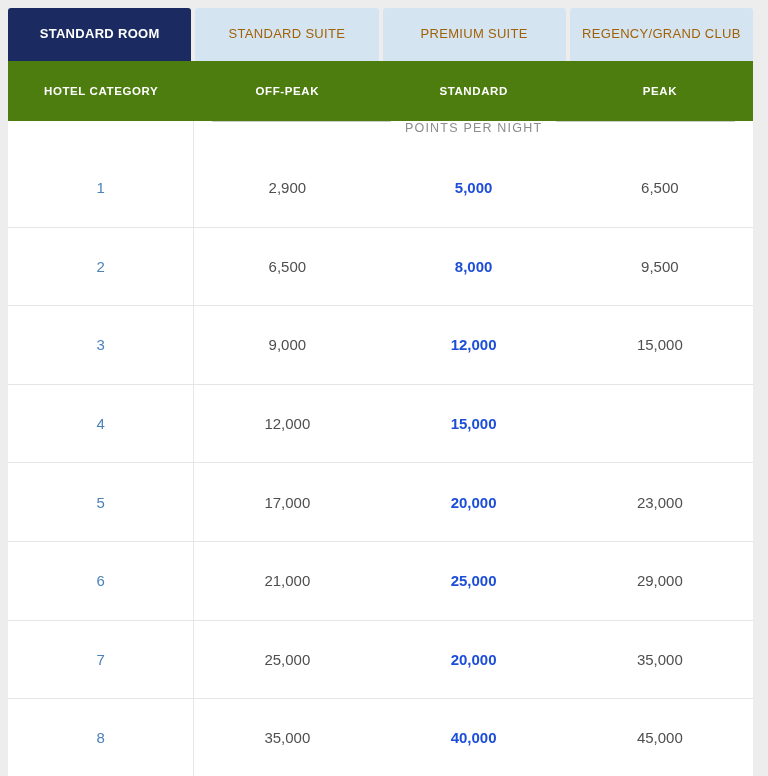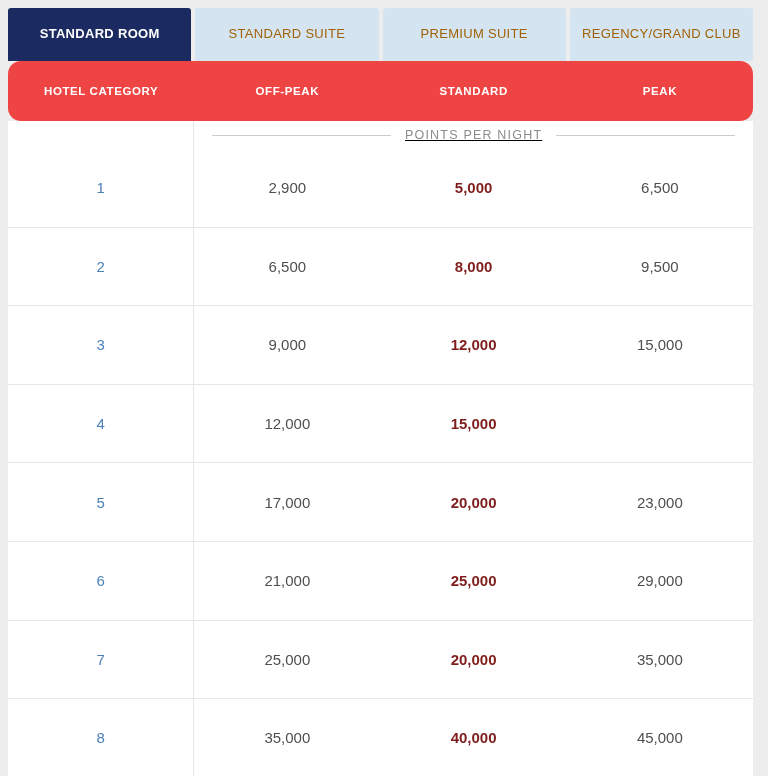--- a/index.html
+++ b/index.html
@@ -40,22 +40,21 @@
   }
   .tab.active{
     background:#1b2b61;
     color:#ffffff;
     font-weight:600;
   }
   
   .band{
     display:flex;
     height:60px;
-    background:#ef4444;
-    border-radius:13px;
+    background:#4d7c0f;
   }
   .band .hcell{
     flex:1 1 0;
     display:flex;
     align-items:center;
     justify-content:center;
     color:#ffffff;
     font-size:11.5px;
     font-weight:700;
     letter-spacing:.6px;
@@ -70,23 +69,22 @@
     height:28px;
   }
   .ppn-spacer{
     width:25%;
     border-right:1px solid #e6e6e6;
     box-sizing:border-box;
   }
   .ppn-right{
     flex:1;
     display:flex;
-    align-items:center;
+    align-items:flex-start;
     padding:0 18px;
-    text-decoration:underline;
   }
   .ppn-line{
     flex:1;
     height:1px;
     background:#cccccc;
   }
   .ppn-label{
     margin:0 14px;
     font-size:12.5px;
     color:#8c8c8c;
@@ -112,21 +110,21 @@
     border-right:1px solid #e6e6e6;
   }
   .cat-link{
     color:#4d82b8;
     text-decoration:none;
     cursor:pointer;
     font-size:15px;
   }
   .cell.std{
     font-weight:700;
-    color:#7f1d1d;
+    color:#1d4ed8;
   }
 </style>
 </head>
 <body>
 
 <div class="wrap">
 
   <div class="tabs">
     <div class="tab active">STANDARD ROOM</div>
     <div class="tab inactive">STANDARD SUITE</div>

